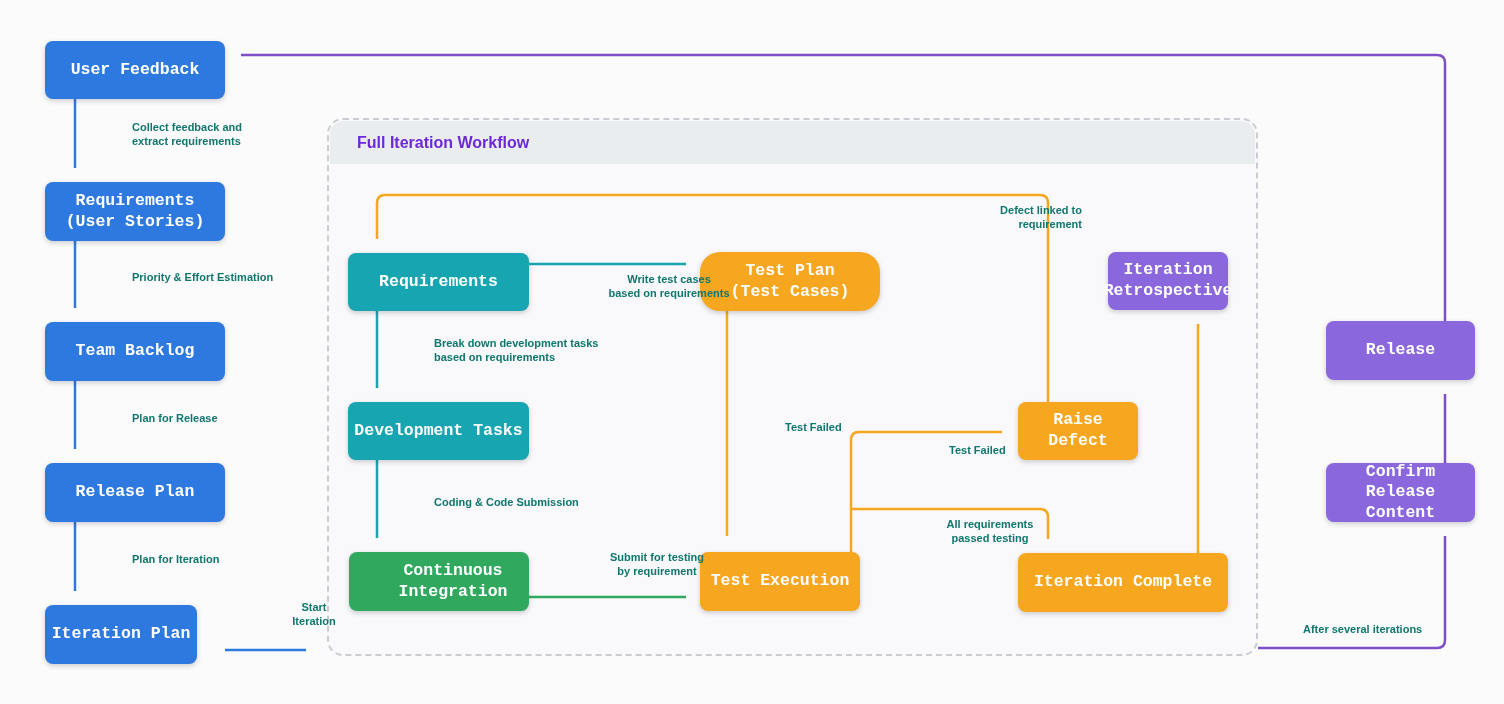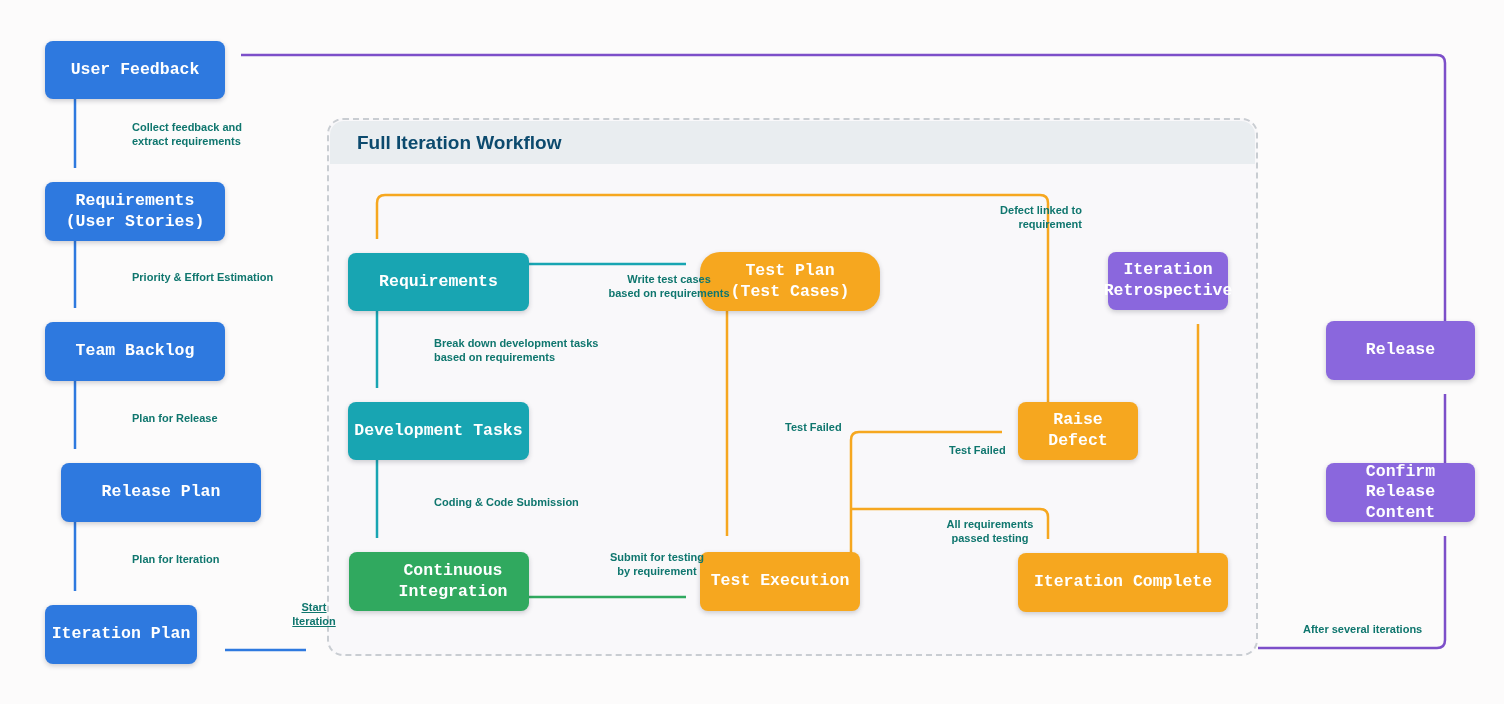--- a/index.html
+++ b/index.html
@@ -26,21 +26,21 @@
   .right{text-align:right;}
   .container-box{
     position:absolute;left:327px;top:118px;width:931px;height:538px;
     border:2px dashed #c9cdd2;border-radius:16px;background:#f9f8fa;
     box-sizing:border-box;
   }
   .container-header{
     position:absolute;left:1px;top:1px;width:925px;height:43px;
     background:#e9edf0;border-radius:14px 14px 0 0;
     display:flex;align-items:center;padding-left:27px;box-sizing:border-box;
-    font-size:19px;font-weight:bold;color:#0c4a6e;
+    font-size:16px;font-weight:bold;color:#6d28d9;
   }
   .connector-layer{position:absolute;left:0;top:0;pointer-events:none;}
   .connector-layer path{fill:none;stroke-width:2.5px;}
   .p-blue{stroke:#2e79df;}
   .p-teal{stroke:#18a5b2;}
   .p-green{stroke:#30a95f;}
   .p-orange{stroke:#f6a71f;}
   .p-purple{stroke:#7d4fc9;}
 </style>
 </head>
@@ -93,29 +93,29 @@
 
     <path class="p-purple" d="M1258,648 H1437 Q1445,648 1445,640 V536" marker-end="url(#arr-purple)"></path>
     <path class="p-purple" d="M1445,463 V394" marker-end="url(#arr-purple)"></path>
     <path class="p-purple" d="M1445,321 V63 Q1445,55 1437,55 H241" marker-end="url(#arr-purple)"></path>
   </svg>
 
   <div class="node blue" style="left:45px;top:41px;width:180px;height:58px;">User Feedback</div>
   <div class="node blue" style="left:45px;top:182px;width:180px;height:59px;">Requirements
 (User Stories)</div>
   <div class="node blue" style="left:45px;top:322px;width:180px;height:59px;">Team Backlog</div>
-  <div class="node blue" style="left:61px;top:463px;width:200px;height:59px;">Release Plan</div>
+  <div class="node blue" style="left:45px;top:463px;width:180px;height:59px;">Release Plan</div>
   <div class="node blue" style="left:45px;top:605px;width:152px;height:59px;">Iteration Plan</div>
 
   <div class="elabel" style="left:88px;top:120px;">Collect feedback and
 extract requirements</div>
   <div class="elabel" style="left:88px;top:270px;">Priority &amp; Effort Estimation</div>
   <div class="elabel" style="left:88px;top:411px;">Plan for Release</div>
   <div class="elabel" style="left:88px;top:552px;">Plan for Iteration</div>
-  <div class="elabel center" style="left:230px;top:600px;width:80px;text-decoration:underline;">Start
+  <div class="elabel center" style="left:230px;top:600px;width:80px;">Start
 Iteration</div>
 
   <div class="node teal" style="left:348px;top:253px;width:181px;height:58px;">Requirements</div>
   <div class="node orange" style="left:700px;top:252px;width:180px;height:59px;border-radius:20px;">Test Plan
 (Test Cases)</div>
   <div class="node teal" style="left:348px;top:402px;width:181px;height:58px;">Development Tasks</div>
   <div class="node orange" style="left:1018px;top:402px;width:120px;height:58px;">Raise Defect</div>
   <div class="node green" style="left:349px;top:552px;width:180px;height:59px;padding-left:32px;">Continuous
 Integration</div>
   <div class="node orange" style="left:700px;top:552px;width:160px;height:59px;">Test Execution</div>

